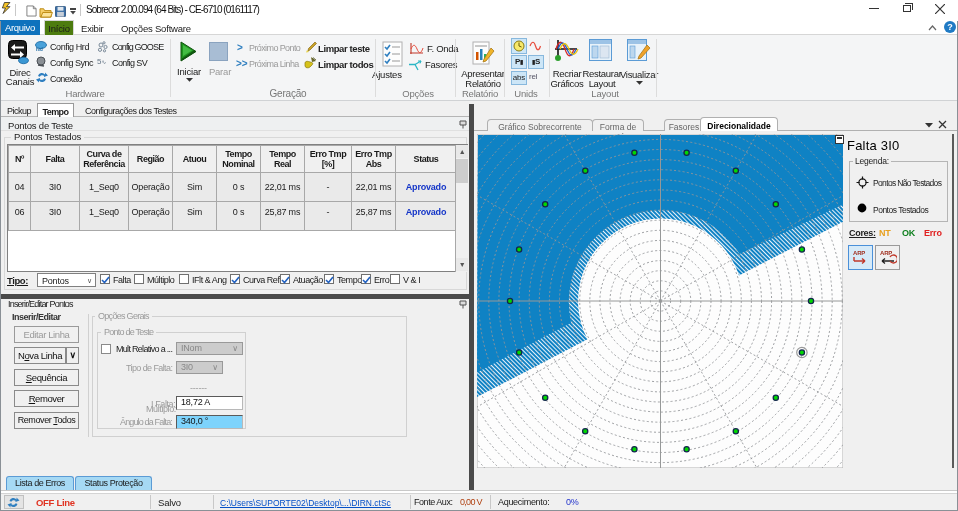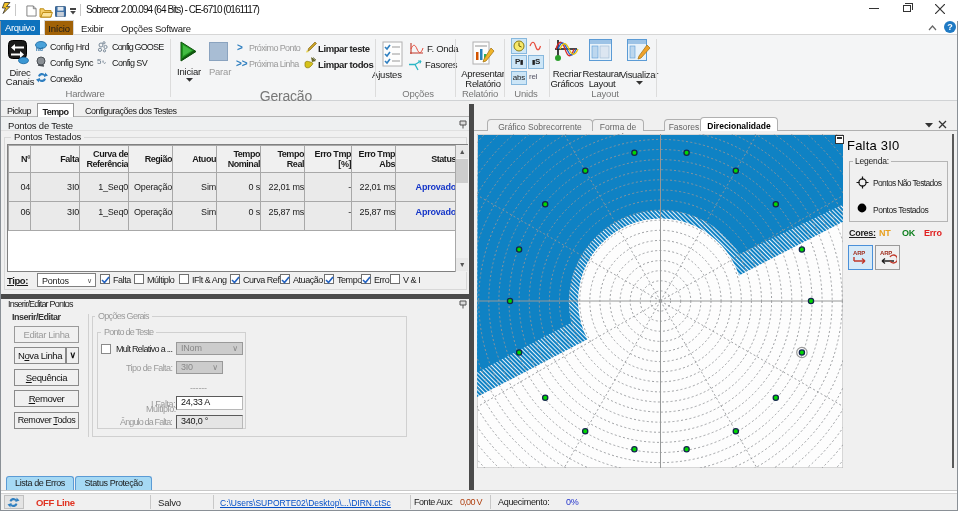--- a/index.html
+++ b/index.html
@@ -48,21 +48,21 @@
 
 <div class="ab" style="left:869px;top:8px;width:10px;height:1px;background:#333"></div>
 <div class="ab" style="left:903px;top:5px;width:8px;height:7px;border:1px solid #333"></div>
 <div class="ab" style="left:905px;top:3px;width:8px;height:7px;border:1px solid #333;border-left:none;border-bottom:none"></div>
 <svg class="ab" style="left:935px;top:4px" width="10" height="10" viewBox="0 0 10 10">
       <path d="M0 0 L10 10 M10 0 L0 10" stroke="#333" stroke-width="1.2"></path>
     </svg>
 
 <div class="ab" style="left:0;top:20px;width:958px;height:15px;background:#fff;border-bottom:1px solid #d6d6d6"></div>
 <div class="ab" style="left:0;top:20px;width:40px;height:15px;background:#0e72bd;color:#fff;text-align:center;line-height:15px;font-size:9.5px;letter-spacing:-0.3px">Arquivo</div>
-<div class="ab" style="left:44px;top:20px;width:30px;height:15px;background:#a16207;border:1px solid #d6d6d6;border-bottom:none;text-align:center;line-height:15px;font-size:9.5px">Início</div>
+<div class="ab" style="left:44px;top:20px;width:30px;height:15px;background:#4d7c0f;border:1px solid #d6d6d6;border-bottom:none;text-align:center;line-height:15px;font-size:9.5px">Início</div>
 <div class="ab" style="left:81px;top:23px;font-size:9.5px">Exibir</div>
 <div class="ab" style="left:121px;top:23px;font-size:9.5px">Opções Software</div>
 <svg class="ab" style="left:928px;top:25px" width="9" height="6" viewBox="0 0 9 6">
       <path d="M1 5 L4.5 1 L8 5" fill="none" stroke="#666" stroke-width="1.2"></path>
     </svg>
 <div class="ab" style="left:944px;top:21px;width:12px;height:12px;border-radius:6px;background:#1f7ac4;color:#fff;font-size:9px;font-weight:bold;text-align:center;line-height:12px">?</div>
 
 <div class="ab" style="left:0;top:35px;width:958px;height:66px;background:#f4f5f6;border-bottom:1px solid #d0d2d4"></div>
 
 <svg class="ab" style="left:8px;top:40px" width="21" height="25" viewBox="0 0 21 25">
@@ -200,21 +200,21 @@
     </svg>
 
 <div class="ab" style="left:170px;top:39px;width:1px;height:58px;background:#dcdcdc"></div>
 <div class="ab" style="left:375px;top:39px;width:1px;height:58px;background:#dcdcdc"></div>
 <div class="ab" style="left:455px;top:39px;width:1px;height:58px;background:#dcdcdc"></div>
 <div class="ab" style="left:504px;top:39px;width:1px;height:58px;background:#dcdcdc"></div>
 <div class="ab" style="left:549px;top:39px;width:1px;height:58px;background:#dcdcdc"></div>
 <div class="ab" style="left:656px;top:39px;width:1px;height:58px;background:#dcdcdc"></div>
 
 <div class="ab" style="left:45px;top:88px;width:80px;text-align:center;font-size:9.5px;letter-spacing:-0.3px;color:#777">Hardware</div>
-<div class="ab" style="left:232px;top:88px;width:80px;text-align:right;font-size:14px;color:#777">Geração</div>
+<div class="ab" style="left:248px;top:88px;width:80px;text-align:center;font-size:10px;color:#777">Geração</div>
 <div class="ab" style="left:378px;top:88px;width:80px;text-align:center;font-size:9.5px;color:#777">Opções</div>
 <div class="ab" style="left:440px;top:88px;width:80px;text-align:center;font-size:9.5px;color:#777">Relatório</div>
 <div class="ab" style="left:486px;top:88px;width:80px;text-align:center;font-size:9.5px;color:#777">Unids</div>
 <div class="ab" style="left:565px;top:88px;width:80px;text-align:center;font-size:9.5px;color:#777">Layout</div>
 
 <div class="ab" style="left:0;top:101px;width:958px;height:410px;background:#f0f0f0"></div>
 
 <div class="ab" style="left:0;top:104px;width:470px;height:13px;border-bottom:1px solid #b5b5b5"></div>
 <div class="ab" style="left:7px;top:106px;font-size:9px;letter-spacing:-0.5px">Pickup</div>
 <div class="ab" style="left:37px;top:103px;width:37px;height:15px;background:#fff;border:1px solid #9a9a9a;border-bottom:none;text-align:center;font-size:9px;letter-spacing:-0.6px;font-weight:bold;padding-top:3px">Tempo</div>
@@ -223,21 +223,21 @@
 <div class="ab" style="left:0;top:117px;width:470px;height:14px;background:#eef0f1;border-bottom:1px solid #e0e0e0"></div>
 <div class="ab" style="left:8px;top:120px;font-size:9.5px">Pontos de Teste</div>
 <svg class="ab" style="left:459px;top:120px" width="8" height="9" viewBox="0 0 8 9">
       <path d="M1 1 L7 1 L7 5 L1 5 Z M4 5 L4 8.5" stroke="#555" fill="#ddd" stroke-width="1"></path>
     </svg>
 <div class="ab" style="left:4px;top:137px;width:463px;height:153px;border:1px solid #d8d8d8"></div>
 <div class="ab" style="left:11px;top:131px;font-size:9.5px;background:#f0f0f0;padding:0 3px">Pontos Testados</div>
 
 <div class="ab" style="left:7px;top:144px;width:461px;height:128px;background:#fff;border:1px solid #808080"></div>
 <div class="ab" style="left:8px;top:145px;width:449px;height:126px;overflow:hidden">
-      <table id="ttbl" style="border-collapse:collapse;table-layout:fixed;font-size:9px;text-align:right;letter-spacing:-0.2px">
+      <table id="ttbl" style="border-collapse:collapse;table-layout:fixed;font-size:9px;text-align:center;letter-spacing:-0.2px">
 <colgroup>
           <col style="width:22px">
           <col style="width:49px">
           <col style="width:49px">
           <col style="width:44px">
           <col style="width:44px">
           <col style="width:44px">
           <col style="width:44px">
           <col style="width:47px">
           <col style="width:44px">
@@ -367,23 +367,23 @@
 <div class="ab" style="left:97px;top:332px;width:149px;height:97px;border:1px solid #d0d0d0"></div>
 <div class="ab" style="left:101px;top:327px;font-size:9px;letter-spacing:-0.75px;color:#9a9a9a;background:#f0f0f0;padding:0 3px">Ponto de Teste</div>
 <div class="ab" style="left:101px;top:344px;width:10px;height:10px;background:#fff;border:1px solid #8a8a8a"></div>
 <div class="ab" style="left:116px;top:344px;font-size:9px;letter-spacing:-0.7px;color:#222">Mult Relativo a ...</div>
 <div class="ab" style="left:176px;top:342px;width:67px;height:13px;background:#ccc;border:1px solid #999;font-size:9px;color:#888;padding-left:4px">INom<span style="position:absolute;right:4px;top:1px;font-size:8px;color:#888">∨</span></div>
 <div class="ab" style="left:126px;top:363px;font-size:9px;letter-spacing:-0.6px;color:#9a9a9a">Tipo de Falta:</div>
 <div class="ab" style="left:176px;top:361px;width:47px;height:13px;background:#ccc;border:1px solid #999;font-size:9px;color:#888;padding-left:4px">3I0<span style="position:absolute;right:4px;top:1px;font-size:8px;color:#888">∨</span></div>
 <div class="ab" style="left:146px;top:404px;font-size:9px;letter-spacing:-0.4px;color:#9a9a9a">Múltiplo:</div>
 <div class="ab" style="left:190px;top:383px;font-size:9px;color:#9a9a9a">------</div>
 <div class="ab" style="left:151px;top:399px;font-size:9px;letter-spacing:-0.4px;color:#9a9a9a">I Falta:</div>
-<div class="ab" style="left:176px;top:396px;width:67px;height:14px;background:#fff;border:1px solid #b8b8b8;border-top-color:#5a5a5a;border-left-color:#5a5a5a;font-size:9px;color:#111;padding-left:4px">24,33 A</div>
+<div class="ab" style="left:176px;top:396px;width:67px;height:14px;background:#fff;border:1px solid #b8b8b8;border-top-color:#5a5a5a;border-left-color:#5a5a5a;font-size:9px;color:#111;padding-left:4px">18,72 A</div>
 <div class="ab" style="left:120px;top:417px;font-size:9px;letter-spacing:-0.85px;color:#9a9a9a">Ângulo da Falta:</div>
-<div class="ab" style="left:176px;top:415px;width:67px;height:14px;background:#e5e5e5;border:1px solid #b8b8b8;border-top-color:#5a5a5a;border-left-color:#5a5a5a;font-size:9px;color:#111;padding-left:4px">340,0 °</div>
+<div class="ab" style="left:176px;top:415px;width:67px;height:14px;background:#7dd3fc;border:1px solid #b8b8b8;border-top-color:#5a5a5a;border-left-color:#5a5a5a;font-size:9px;color:#111;padding-left:4px">340,0 °</div>
 
 <div class="ab" style="left:6px;top:476px;width:68px;height:14px;background:#a6d9f4;border:1px solid #5b9bd5;border-bottom:none;border-radius:3px 3px 0 0;font-size:9px;letter-spacing:-0.4px;text-align:center;padding-top:1px;color:#1a1a1a">Lista de Erros</div>
 <div class="ab" style="left:75px;top:476px;width:77px;height:14px;background:#a6d9f4;border:1px solid #5b9bd5;border-bottom:none;border-radius:3px 3px 0 0;font-size:9px;letter-spacing:-0.4px;text-align:center;padding-top:1px;color:#1a1a1a">Status Proteção</div>
 
 <div class="ab" style="left:0;top:490px;width:958px;height:3px;background:#fff;border-top:1px solid #c8c8c8"></div>
 <div class="ab" style="left:0;top:493px;width:958px;height:18px;background:#f0f0f0;border-top:1px solid #d4d4d4"></div>
 <div class="ab" style="left:4px;top:495px;width:20px;height:14px;background:#e4e4e4;border:1px solid #c0c0c0"></div>
 <svg class="ab" style="left:7px;top:497px" width="13" height="11" viewBox="0 0 12 11">
 <path d="M2 4 A4 4 0 0 1 9 2.5 L9 0.5 L12 3.5 L8 5 L8 3.8 A2.8 2.8 0 0 0 3.8 4.8 Z" fill="#2f7fc0"></path>
 <path d="M10 7 A4 4 0 0 1 3 8.5 L3 10.5 L0 7.5 L4 6 L4 7.2 A2.8 2.8 0 0 0 8.2 6.2 Z" fill="#2f7fc0"></path>

